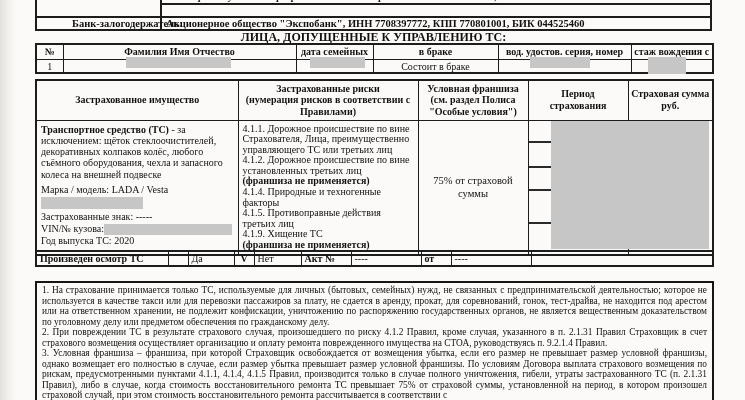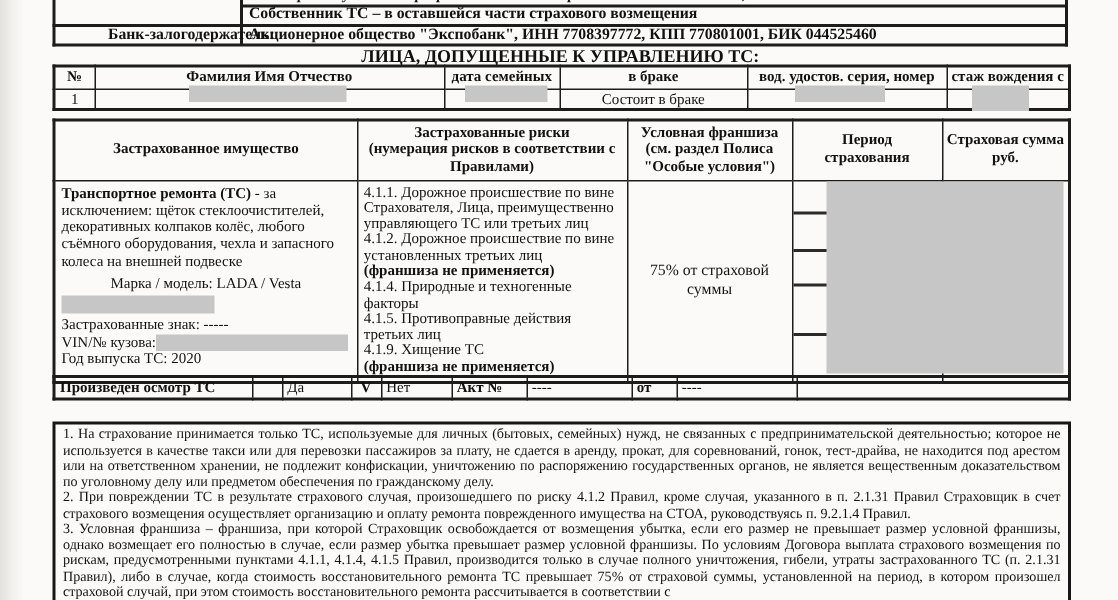--- a/index.html
+++ b/index.html
@@ -45,21 +45,20 @@
   <div class="abs vline" style="left:35px;top:0;height:31px;"></div>
   <div class="abs vline" style="left:710px;top:0;height:31px;"></div>
   <div class="abs vline" style="left:160px;top:0;height:30px;"></div>
   <div class="abs hline" style="left:160px;top:3px;width:552px;"></div>
   <div class="abs hline" style="left:35px;top:16px;width:677px;"></div>
   <div class="abs hline" style="left:35px;top:29px;width:677px;"></div>
 
   <div class="abs clip-strip" style="left:193px;top:0;width:470px;height:3px;">
     <span class="i b" style="display:block;margin-top:-9px;font-size:10px;">при отсутствии просрочки исполнения кредитного обязательства,</span>
   </div>
-  <div class="abs doc-text b" style="left:166px;top:4px;">Собственник ТС – в оставшейся части страхового возмещения</div>
   <div class="abs doc-text b" style="left:40px;top:17.5px;margin-left:32px;">Банк-залогодержатель:</div>
   <div class="abs doc-text b" style="left:166px;top:17.5px;">Акционерное общество "Экспобанк", ИНН 7708397772, КПП 770801001, БИК 044525460</div>
 
   <div class="abs section-title" style="top:30px;">ЛИЦА, ДОПУЩЕННЫЕ К УПРАВЛЕНИЮ ТС:</div>
 
   <table class="tbl drivers" style="left:35px;top:43px;width:677px;">
     <colgroup>
       <col style="width:27px">
         <col style="width:233px">
         <col style="width:77px">
@@ -117,23 +116,23 @@
         <span>страхования</span>
       </td>
       <td>
         <span>Страховая сумма</span><br>
         <span>руб.</span>
       </td>
     </tr>
     <tr style="height:127px;">
       <td class="body-cell" style="line-height:11.3px;">
         <div>
-          <span class="b">Транспортное ремонта (ТС)</span><span> - за исключением: щёток стеклоочистителей, декоративных колпаков колёс, любого съёмного оборудования, чехла и запасного колеса на внешней подвеске</span>
+          <span class="b">Транспортное средство (ТС)</span><span> - за исключением: щёток стеклоочистителей, декоративных колпаков колёс, любого съёмного оборудования, чехла и запасного колеса на внешней подвеске</span>
         </div>
-        <div style="margin-top:4px;text-align:center;">Марка / модель: LADA / Vesta</div>
+        <div style="margin-top:4px;">Марка / модель: LADA / Vesta</div>
         <div class="redact" style="width:102px;height:12px;margin:2px 0 2px 0;"></div>
         <div>Застрахованные знак: -----</div>
         <div>
           <span>VIN/№ кузова:</span><span class="redact inline-redact" style="width:128px;height:11px;"></span>
         </div>
         <div>Год выпуска ТС: 2020</div>
       </td>
       <td class="body-cell">
         <div class="risk">4.1.1. Дорожное происшествие по вине Страхователя, Лица, преимущественно управляющего ТС или третьих лиц</div>
         <div class="risk">

